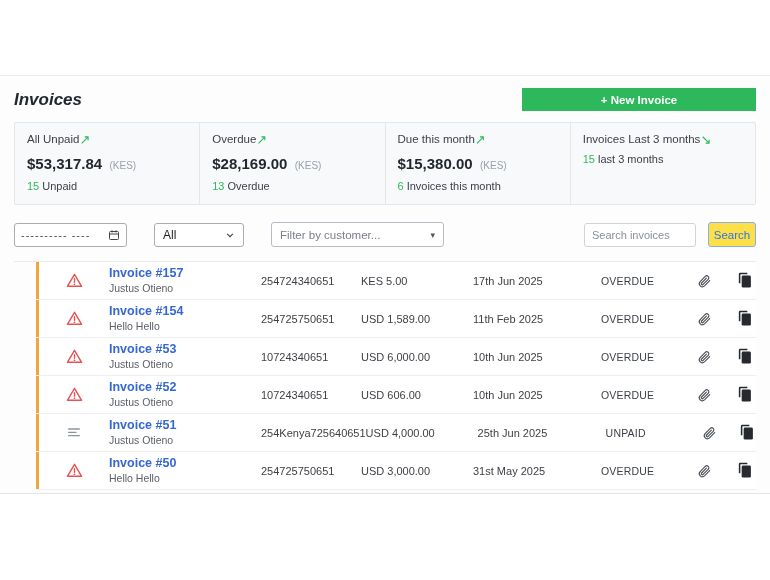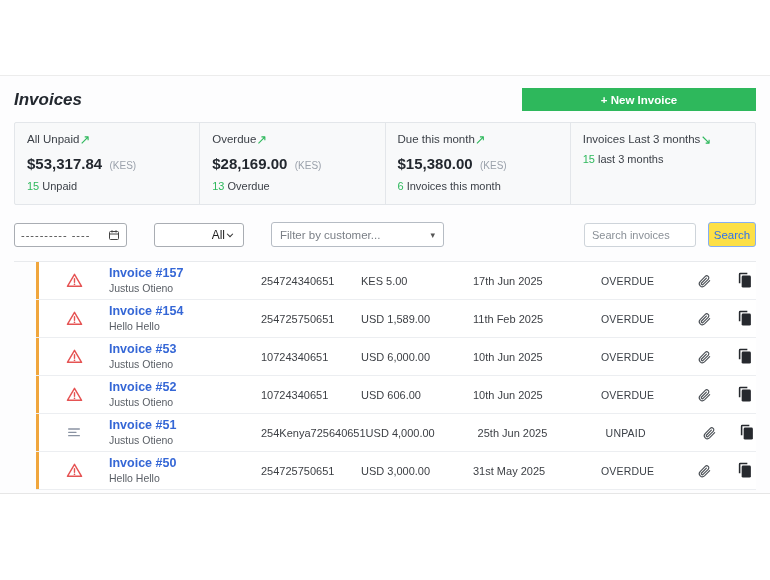--- a/index.html
+++ b/index.html
@@ -25,21 +25,21 @@
   .stat-currency{font-size:10px;color:#9aa1ab;margin-left:3px;}
   .stat-count-row{margin-top:7px;font-size:11px;color:#3c4148;}
   .stat-count{color:#2eb85c;margin-right:3px;}
 
   
   .filterbar{display:flex;align-items:center;margin-top:17px;}
   .datebox{width:113px;height:24px;border:1px solid #a9adb3;border-radius:3px;background:#fff;
     display:flex;align-items:center;justify-content:space-between;padding:0 6px;box-sizing:border-box;}
   .datebox .dashes{font-size:11px;color:#4a4a4a;letter-spacing:1px;}
   .selectbox{width:90px;height:24px;border:1px solid #a9adb3;border-radius:3px;background:#fff;margin-left:27px;
-    display:flex;align-items:center;justify-content:flex-end;padding:0 8px;box-sizing:border-box;}
+    display:flex;align-items:center;justify-content:space-between;padding:0 8px;box-sizing:border-box;}
   .selectbox .sel-text{font-size:12px;color:#1e1e1e;}
   .chev{color:#444;}
   .customerbox{width:173px;height:25px;border:1px solid #b6bcc4;border-radius:3px;background:#fff;margin-left:27px;
     display:flex;align-items:center;justify-content:space-between;padding:0 8px;box-sizing:border-box;gap:20px;}
   .customerbox .cust-text{font-size:11.5px;color:#7a7f86;}
   .caret-down{font-size:9px;color:#555;}
   .search-input{width:112px;height:24px;border:1px solid #ced4da;border-radius:3px;margin-left:auto;
     font-size:11px;padding:0 7px;box-sizing:border-box;font-family:inherit;color:#333;}
   .search-input::placeholder{color:#8a9097;}
   .search-btn{width:48px;height:25px;margin-left:12px;border:1px solid #85aef5;border-radius:3px;background:#fde047;

